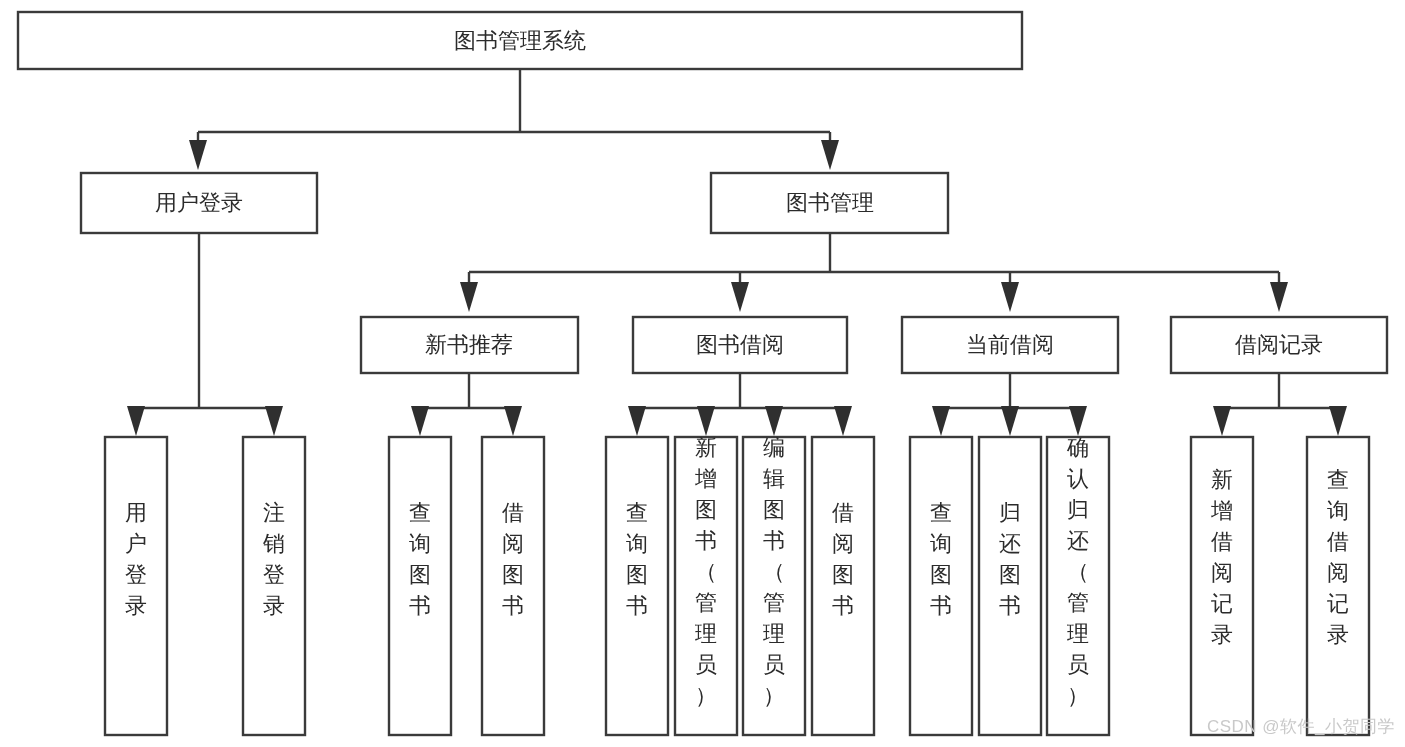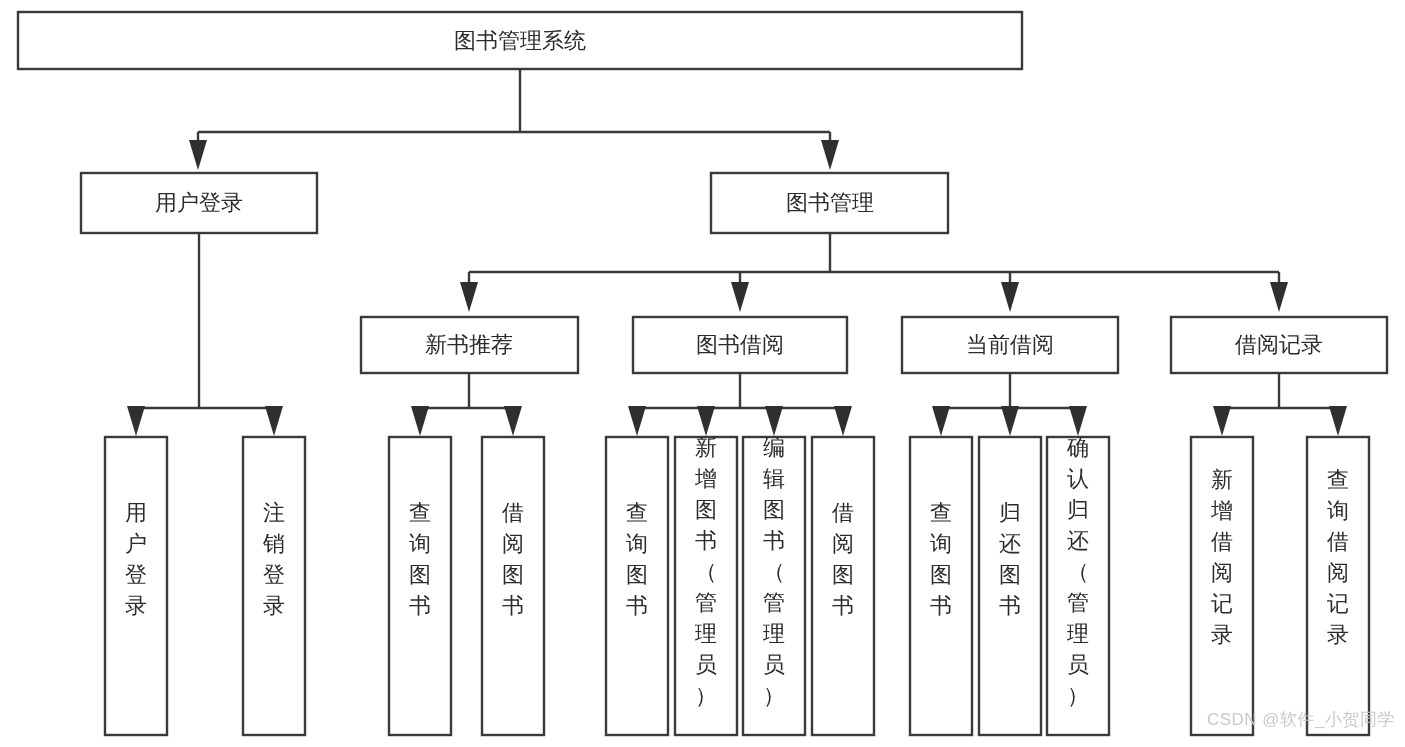--- a/index.html
+++ b/index.html
@@ -53,21 +53,21 @@
   }
   .node-label-vertical {
     fill: #2b2b2b;
     font-family: "Liberation Sans", "DejaVu Sans", sans-serif;
     font-size: 22px;
     text-anchor: middle;
   }
   .watermark-text {
     position: absolute;
     right: 10px;
-    bottom: 16px;
+    bottom: 9px;
     font-family: "Liberation Sans", "DejaVu Sans", sans-serif;
     font-size: 17px;
     color: #c9c9c9;
     white-space: nowrap;
     letter-spacing: 0.5px;
     user-select: none;
   }
 </style>
 </head>
 <body>

